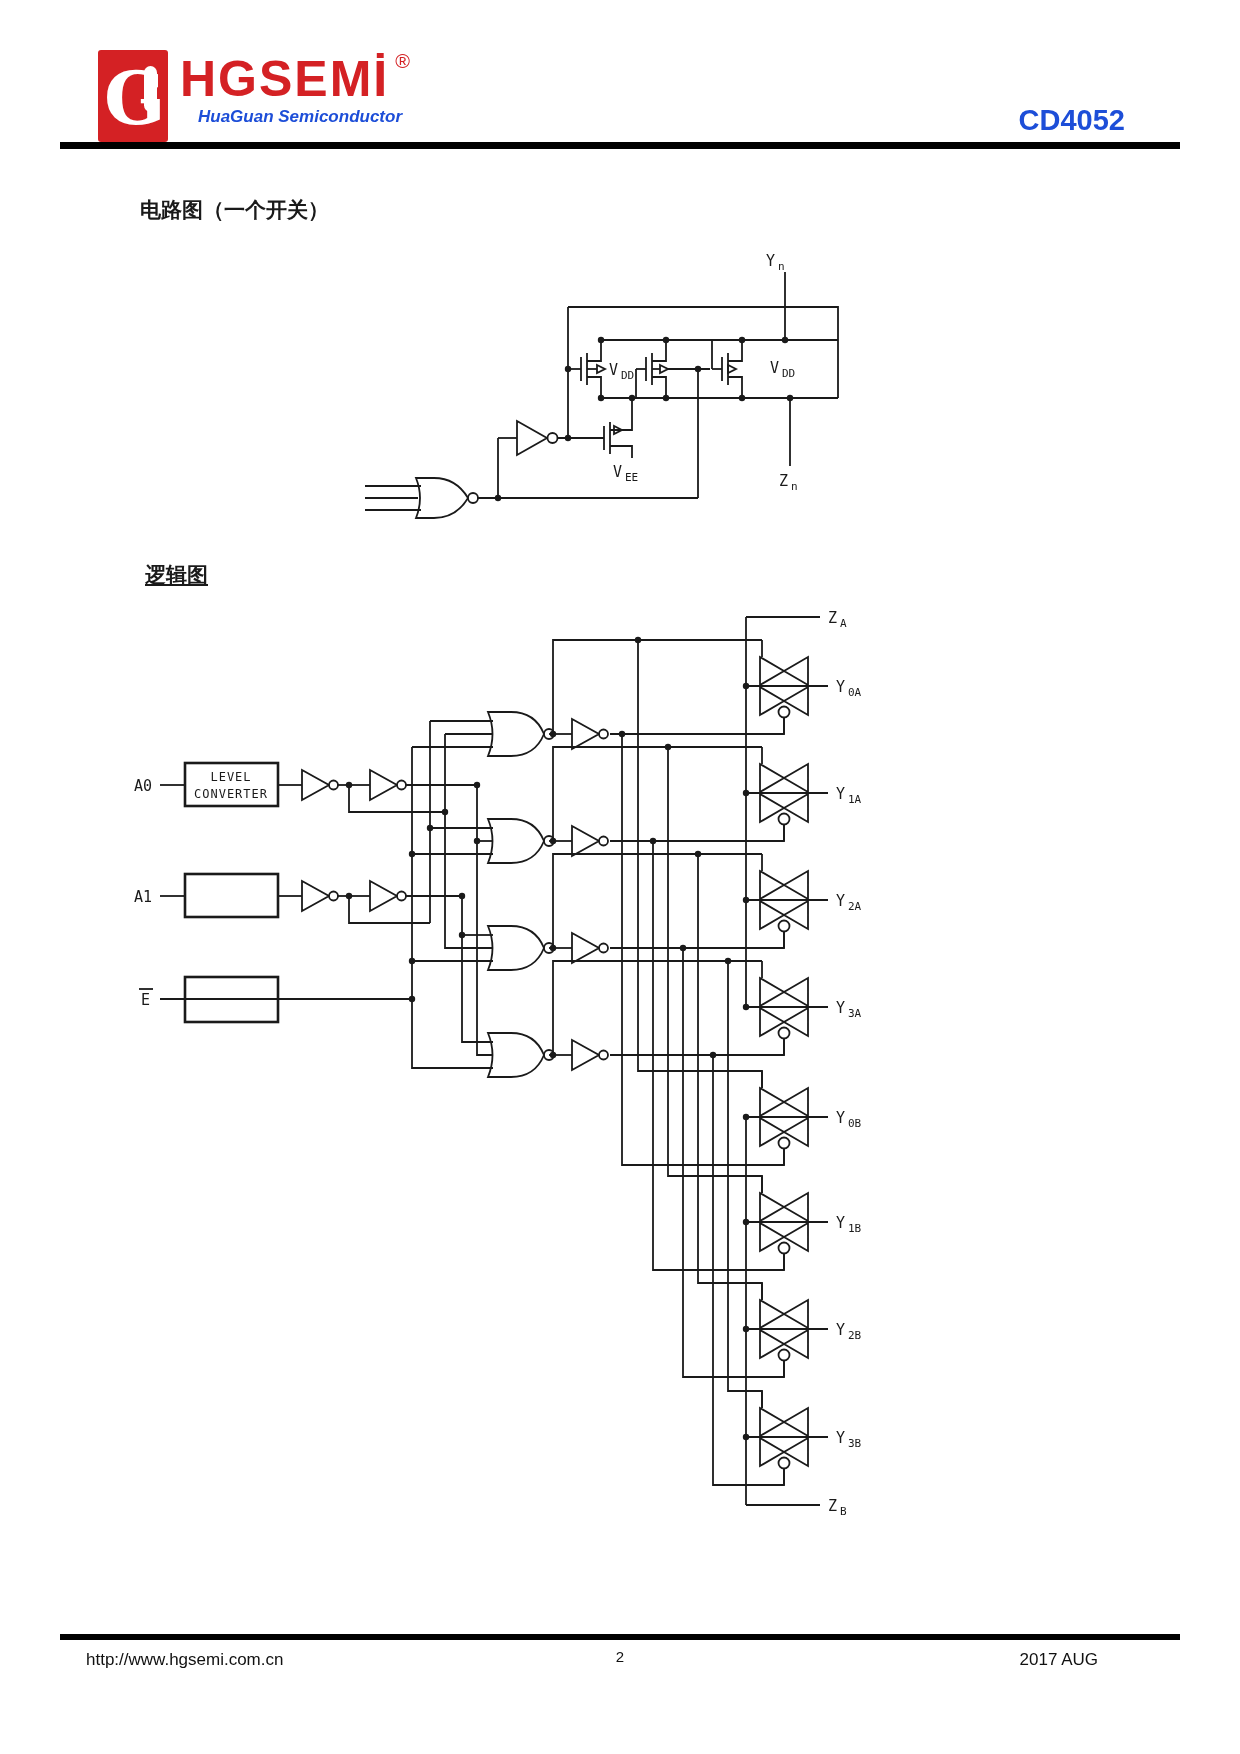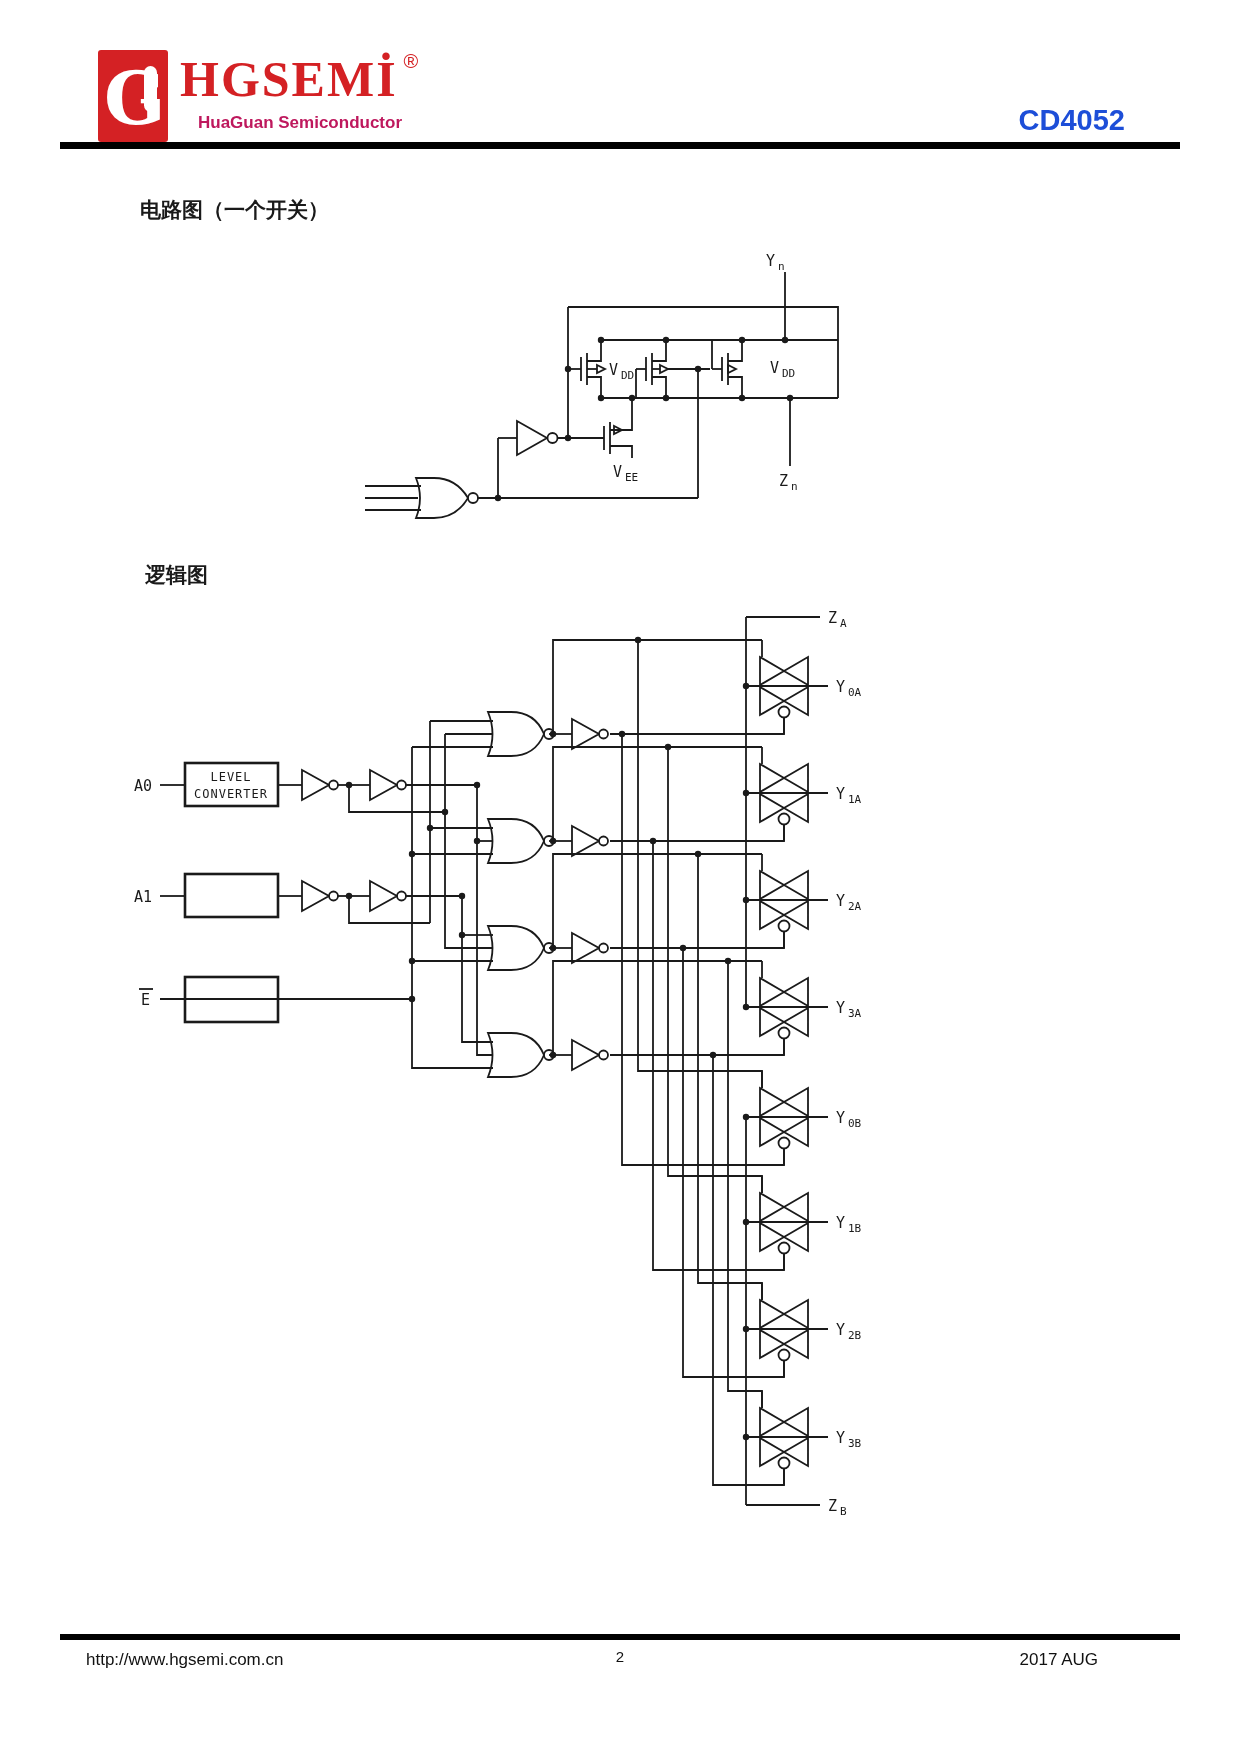--- a/index.html
+++ b/index.html
@@ -3,30 +3,30 @@
 <meta charset="utf-8">
 <style>
   html,body{margin:0;padding:0;background:#888;}
   .page{position:relative;width:1240px;height:1754px;background:#ffffff;margin:0 auto;
         font-family:"Liberation Sans", sans-serif;overflow:hidden;}
   
   .logo{position:absolute;left:98px;top:50px;display:flex;align-items:flex-start;}
   .logo-mark{width:70px;height:92px;}
   .logo-text{margin-left:12px;}
   .brand{font-weight:bold;font-size:50px;letter-spacing:2px;color:#d42124;line-height:56px;
-         font-family:Liberation Serif, serif;margin-top:26px;}
+         font-family:Liberation Sans, sans-serif;margin-top:26px;}
   .reg{font-size:20px;color:#d42124;vertical-align:28px;font-weight:normal;margin-left:6px;}
-  .brand-sub{font-weight:bold;font-size:17px;color:#be185d;margin-top:6px;margin-left:18px;}
+  .brand-sub{font-style:italic;font-weight:bold;font-size:17px;color:#1d4ed8;margin-left:18px;}
   .part-number{position:absolute;right:115px;top:104px;font-size:29px;font-weight:bold;color:#1d4ed8;}
   .rule{position:absolute;left:60px;top:142px;width:1120px;height:7px;background:#000;}
   
   .sec-title{position:absolute;color:#1a1a1a;font-size:21px;font-weight:600;
              font-family:"DejaVu Sans",sans-serif;}
   #t-circuit{left:140px;top:196px;}
-  #t-logic{left:145px;top:561px;}
+  #t-logic{left:145px;top:561px;text-decoration:underline;}
   
   svg.diagram{position:absolute;left:0;top:0;width:1240px;height:1754px;}
   svg.diagram path, svg.diagram line{stroke:#1a1a1a;stroke-width:1.8;fill:none;}
   svg.diagram rect.box{stroke:#1a1a1a;stroke-width:2.6;fill:none;}
   svg.diagram .bub{fill:#fff;stroke:#1a1a1a;stroke-width:1.8;}
   svg.diagram .dot{fill:#1a1a1a;stroke:none;}
   svg.diagram text{fill:#1a1a1a;stroke:none;font-family:"DejaVu Sans Mono",monospace;font-size:15px;}
   svg.diagram text.sub{font-size:11px;}
   svg.diagram text.boxlab{font-size:12px;letter-spacing:1px;}
   

